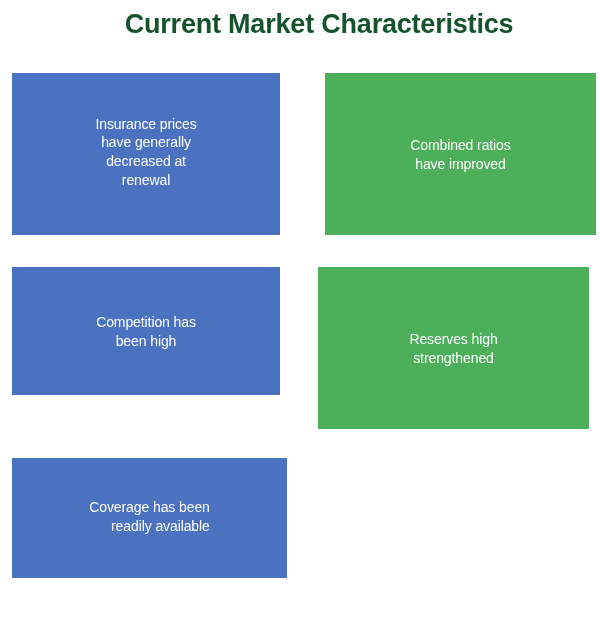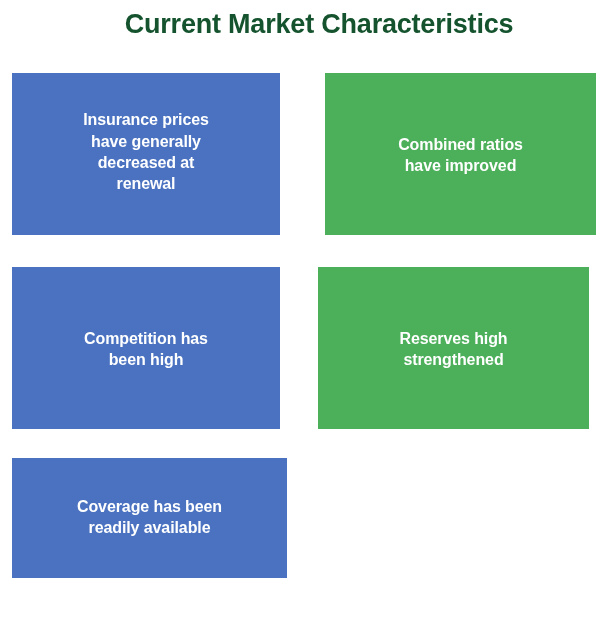--- a/index.html
+++ b/index.html
@@ -36,38 +36,38 @@
     padding-left: 19px;
   }
   .card {
     position: absolute;
     display: flex;
     align-items: center;
     justify-content: center;
     box-sizing: border-box;
     padding: 0 10px;
     color: #ffffff;
-    font-size: 16px;
-    font-weight: 700;
+    font-size: 14px;
+    font-weight: 400;
     line-height: 1.33;
     text-align: center;
     white-space: pre-line;
     letter-spacing: -0.1px;
   }
   .card.blue  { background: #4A72C0; }
   .card.green { background: #4CAF5A; }
 
   
   #card-0 { left: 12px;  top: 73px;  width: 268px; height: 162px; }
   #card-1 { left: 325px; top: 73px;  width: 271px; height: 162px; }
   
-  #card-2 { left: 12px;  top: 267px; width: 268px; height: 162px; }
+  #card-2 { left: 12px;  top: 267px; width: 268px; height: 128px; }
   #card-3 { left: 318px; top: 267px; width: 271px; height: 162px; }
   
-  #card-4 { left: 12px;  top: 458px; width: 275px; height: 120px; }
+  #card-4 { left: 12px;  top: 458px; width: 275px; height: 120px; text-align: right; }
 
   
   #card-0 .card-text { transform: translateY(-2px); }
   #card-1 .card-text { transform: translateY(1px); }
   #card-2 .card-text { transform: translateY(1px); }
   #card-3 .card-text { transform: translateY(1px); }
   #card-4 .card-text { transform: translateY(-1px); }
 </style>
 </head>
 <body>

